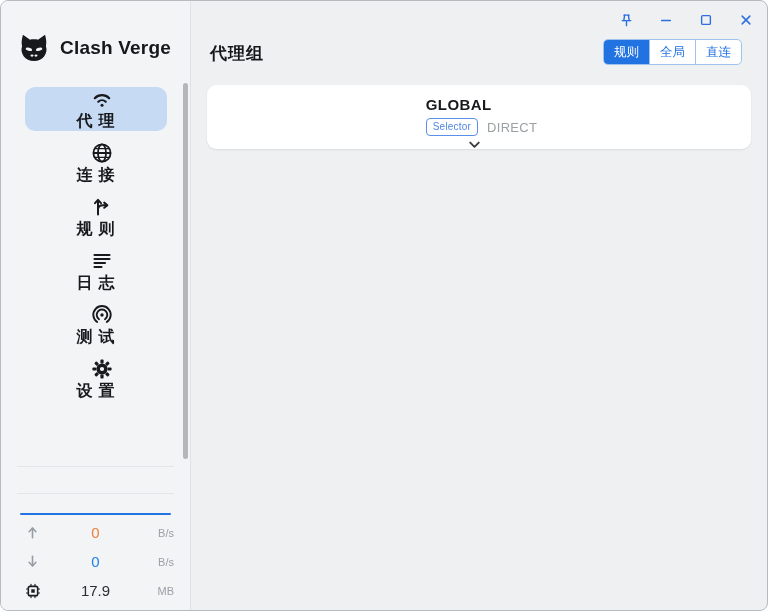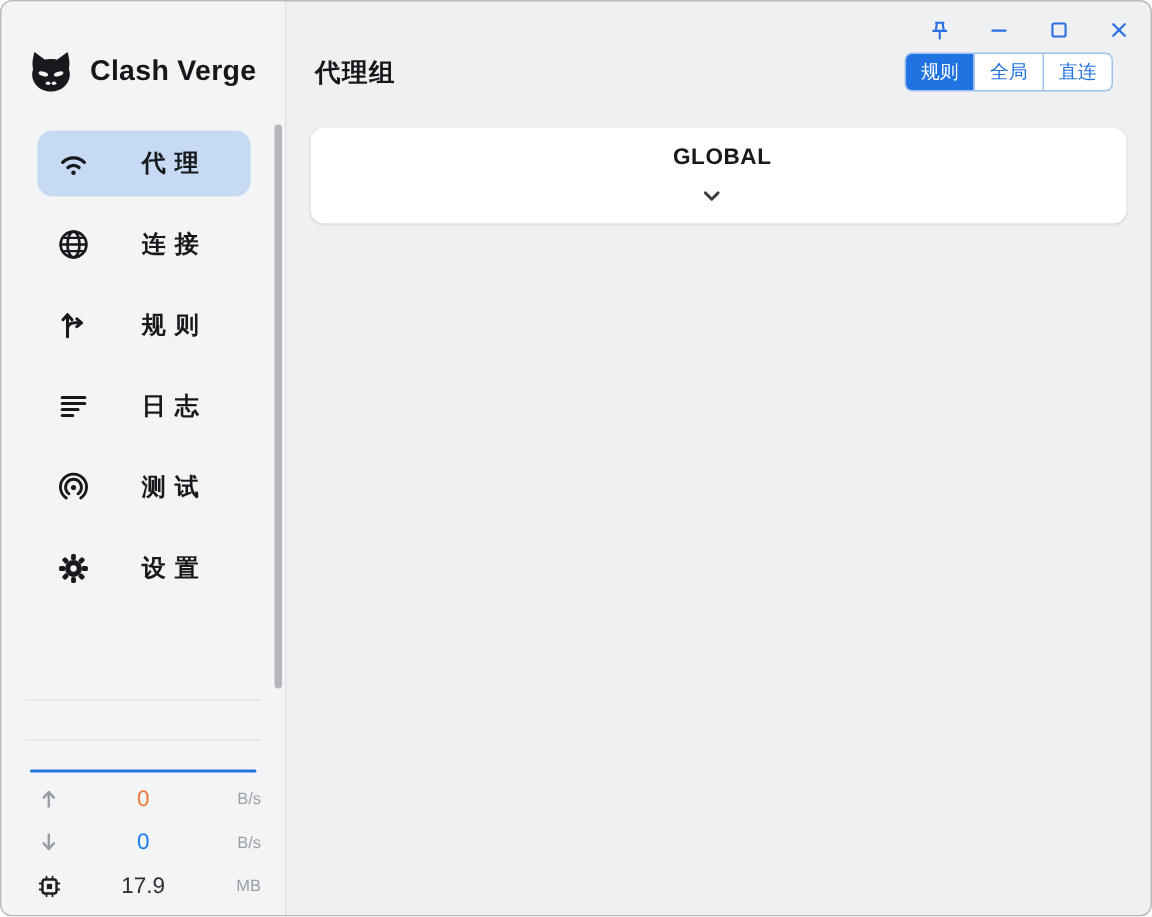--- a/index.html
+++ b/index.html
@@ -21,21 +21,21 @@
     position:absolute; left:0; top:0; bottom:0; width:190px;
     background:#f3f4f6; border-right:1px solid #dfe2e5;
   }
   .logo { display:flex; align-items:center; gap:9px; padding:30px 0 16px 16px; }
   .logo-title { font-size:19px; font-weight:700; color:#15171a; letter-spacing:.2px; white-space:nowrap; }
 
   .menu { padding-top:6px; }
   .menu-item {
     display:flex; align-items:center;
     width:142px; height:44px; margin:0 auto 10px auto;
-    border-radius:10px; cursor:pointer; color:#17191c;
+    border-radius:10px; cursor:pointer; color:#17191c;flex-direction:column;
   }
   .menu-item.selected { background:#c6daf4; }
   .mi-icon { width:24px; height:24px; margin-left:12px; display:flex; align-items:center; justify-content:center; flex:0 0 auto; }
   .mi-label { flex:1; text-align:center; font-size:16px; font-weight:600; letter-spacing:6px; text-indent:6px; white-space:nowrap; }
 
   .scroll-thumb {
     position:absolute; right:2px; top:82px; width:5px; height:376px;
     background:#b3b6bb; border-radius:3px; cursor:pointer;
   }
 
@@ -52,21 +52,21 @@
   .t-val.mem { color:#2b2e33; }
   .t-unit { width:32px; text-align:right; font-size:11px; color:#9aa0a6; }
 
   
   .main { position:absolute; left:191px; top:0; right:0; bottom:0; }
   .titlebar { display:flex; justify-content:flex-end; align-items:center; height:30px; padding:8px 6px 0 0; gap:10px; }
   .win-btn {
     width:30px; height:22px; display:flex; align-items:center; justify-content:center;
     color:#2b6fe3; cursor:pointer; border-radius:4px;
   }
-  .header-row { display:flex; align-items:center; justify-content:space-between; height:34px; padding:0 25px 0 18px; }
+  .header-row { display:flex; align-items:flex-end; justify-content:space-between; height:34px; padding:0 25px 0 18px; }
   .page-title { font-size:17px; font-weight:700; color:#15171a; letter-spacing:1px; }
 
   .mode-group {
     display:flex; height:26px; background:#fff;
     border:1px solid #9fc2ec; border-radius:5px; overflow:hidden;
   }
   .mode-btn {
     display:flex; align-items:center; justify-content:center;
     padding:0 10px; font-size:12.5px; color:#2273e2;
     border-left:1px solid #9fc2ec; cursor:pointer; white-space:nowrap;
@@ -279,20 +279,24 @@
         <div class="mode-btn selected">规则</div>
         <div class="mode-btn">全局</div>
         <div class="mode-btn">直连</div>
       </div>
     </div>
 
     <div class="content">
       <div class="group-card">
         <div class="gc-left">
           <div class="gc-name">GLOBAL</div>
+          <div class="gc-sub">
+            <span class="gc-badge">Selector</span>
+            <span class="gc-now">DIRECT</span>
+          </div>
         </div>
         <div class="gc-chevron">
           <svg width="17" height="17" viewBox="0 0 16 16" fill="none" stroke="currentColor" stroke-width="1.8" stroke-linecap="round" stroke-linejoin="round">
             <path d="M4 6.2 L8 10.2 L12 6.2"></path>
           </svg>
         </div>
       </div>
     </div>
 
   </main>

